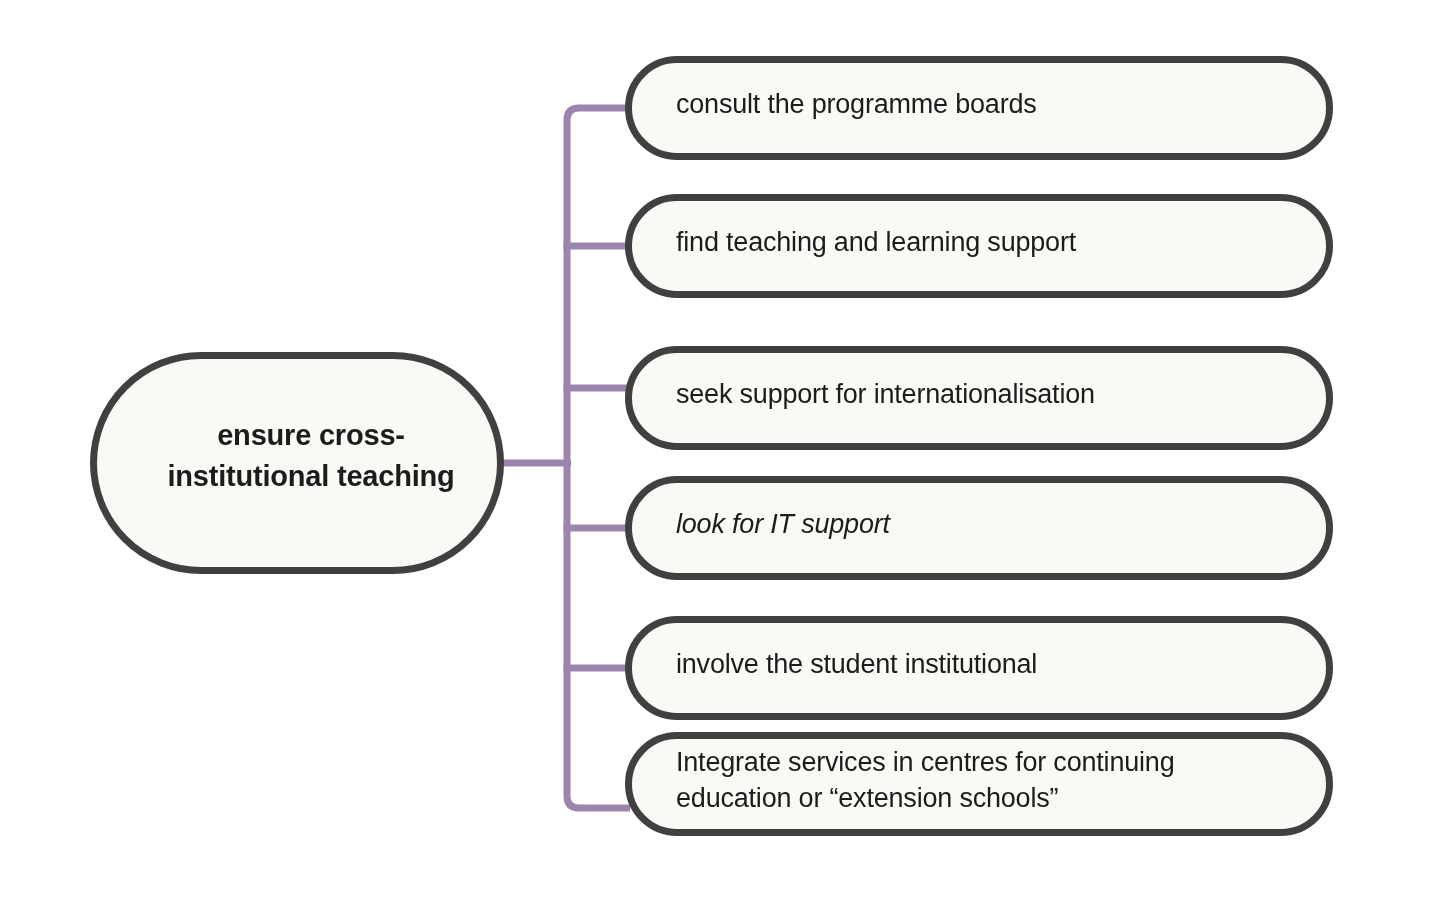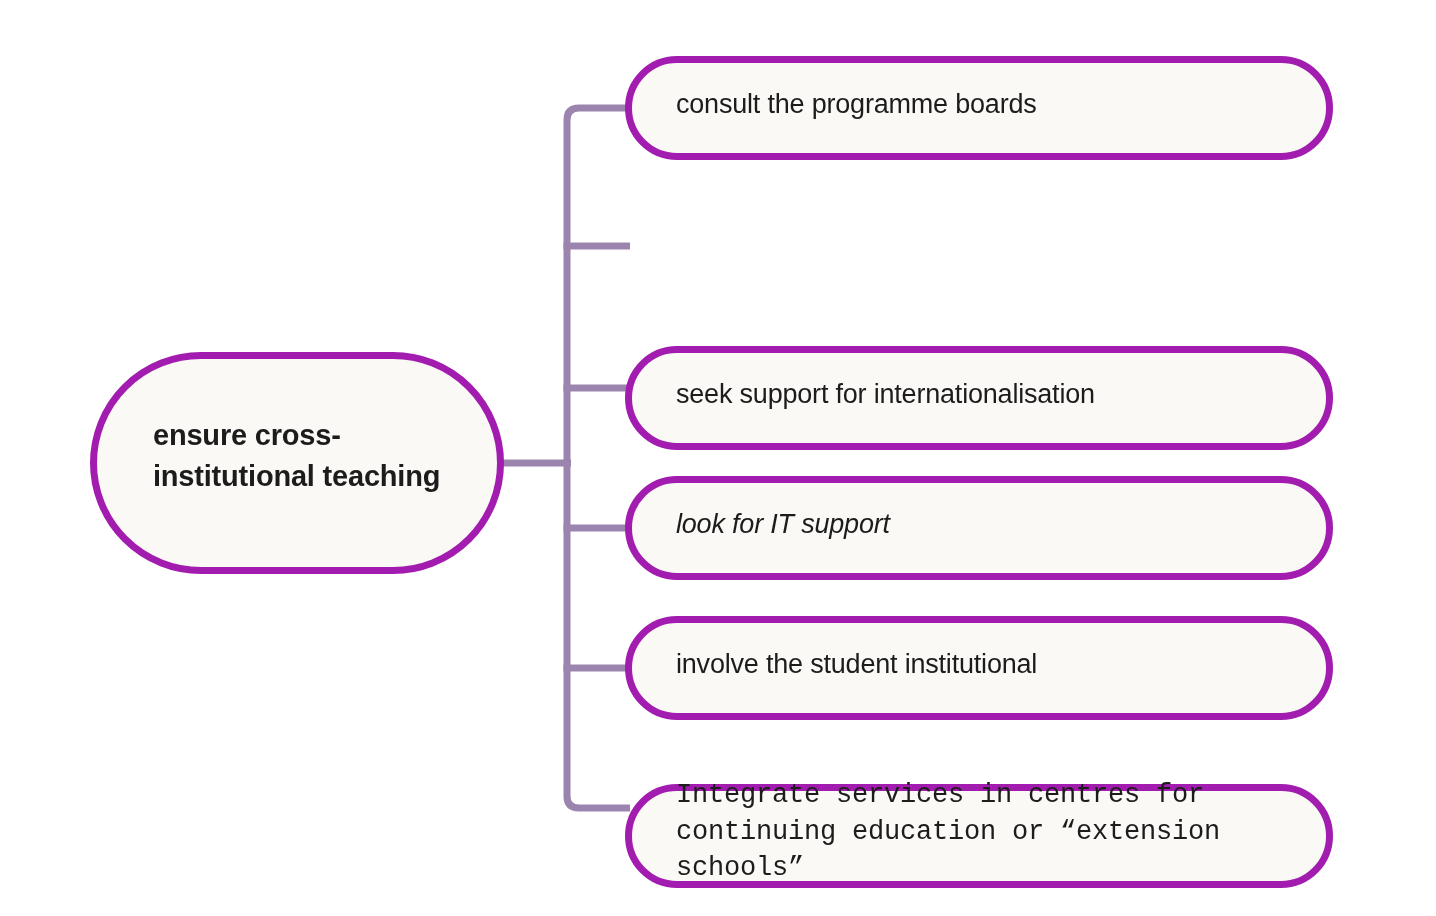--- a/index.html
+++ b/index.html
@@ -19,55 +19,55 @@
     position: absolute;
     left: 0;
     top: 0;
     width: 1436px;
     height: 916px;
   }
   .node {
     position: absolute;
     box-sizing: border-box;
     background: #FAF9F6;
-    border: 7px solid #a21caf;
+    border: 7px solid #404040;
     display: flex;
     flex-direction: column;
     justify-content: center;
     color: #1C1C1C;
   }
   .root-node {
     left: 90px;
     top: 352px;
     width: 414px;
     height: 222px;
     border-radius: 111px;
     padding: 0 28px 14px 56px;
     font-size: 29px;
     font-weight: bold;
     line-height: 1.42;
     letter-spacing: -0.2px;
   }
-  .root-node .line { display: block; }
+  .root-node .line { display: block; text-align: center; }
   .child-node {
     left: 625px;
     width: 708px;
     height: 104px;
     border-radius: 52px;
     padding: 0 30px 8px 44px;
     font-size: 27px;
     line-height: 1.35;
     letter-spacing: -0.2px;
   }
   .child-1 { top: 56px; }
   .child-2 { top: 194px; }
   .child-3 { top: 336px; margin-top: 10px; }
   .child-4 { top: 476px; font-style: italic; }
   .child-5 { top: 616px; }
-  .child-6 { top: 784px; font-family: Liberation Mono, monospace; }
+  .child-6 { top: 732px; }
 </style>
 </head>
 <body>
 
 <div class="canvas">
 
   <svg class="connectors" viewBox="0 0 1436 916" xmlns="http://www.w3.org/2000/svg" aria-hidden="true">
 
     <path d="M498 463 H571" fill="none" stroke="#9B85AE" stroke-width="7"></path>
 
@@ -81,20 +81,23 @@
 
   <div class="node root-node">
     <span class="line">ensure cross-</span>
     <span class="line">institutional teaching</span>
   </div>
 
   <div class="node child-node child-1">
     <span>consult the programme boards</span>
   </div>
 
+  <div class="node child-node child-2">
+    <span>find teaching and learning support</span>
+  </div>
 
   <div class="node child-node child-3">
     <span>seek support for internationalisation</span>
   </div>
 
   <div class="node child-node child-4">
     <span>look for IT support</span>
   </div>
 
   <div class="node child-node child-5">

